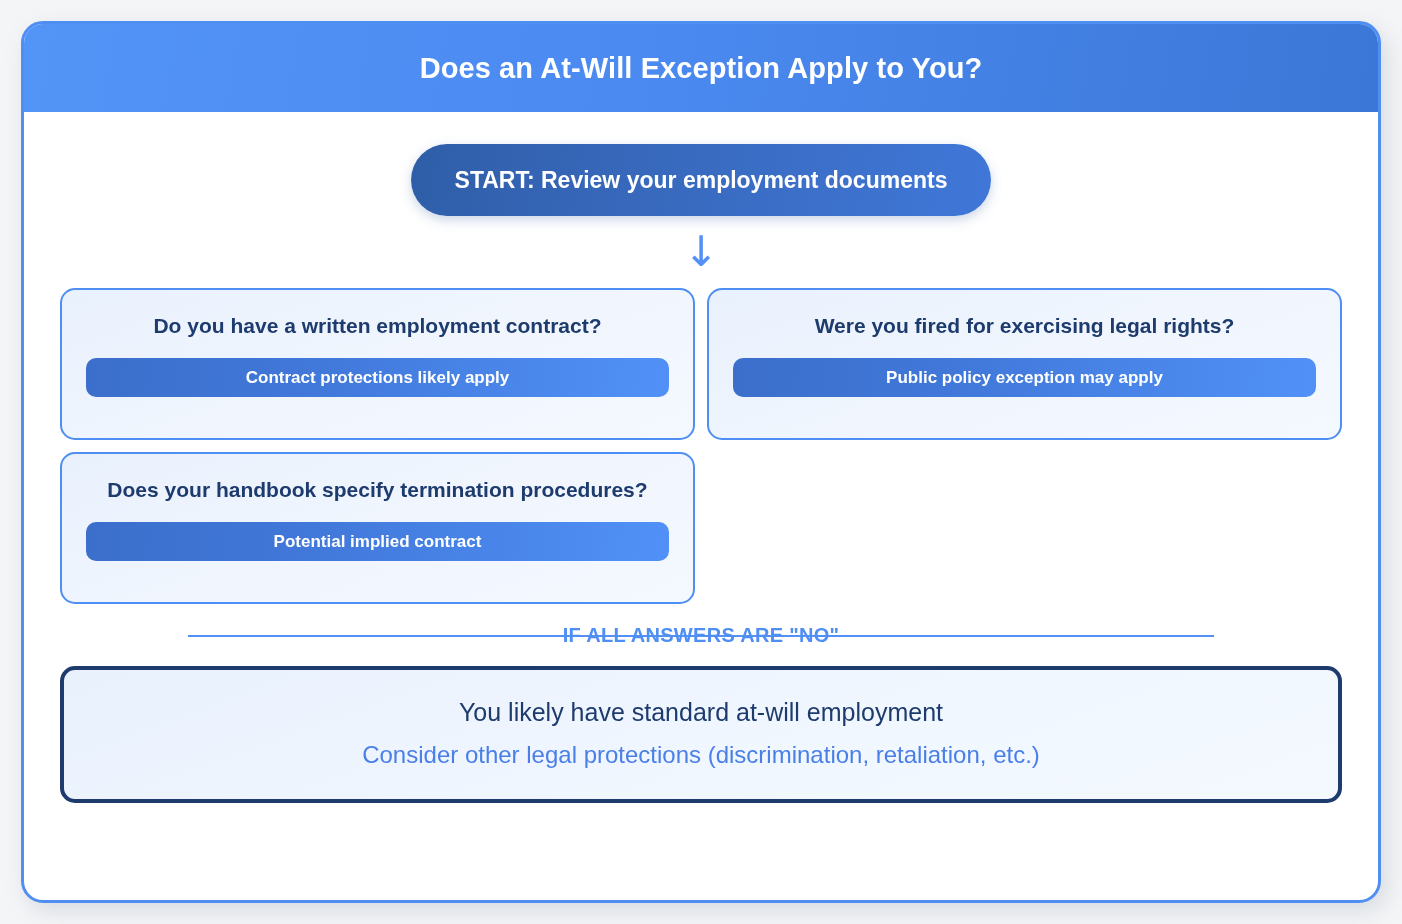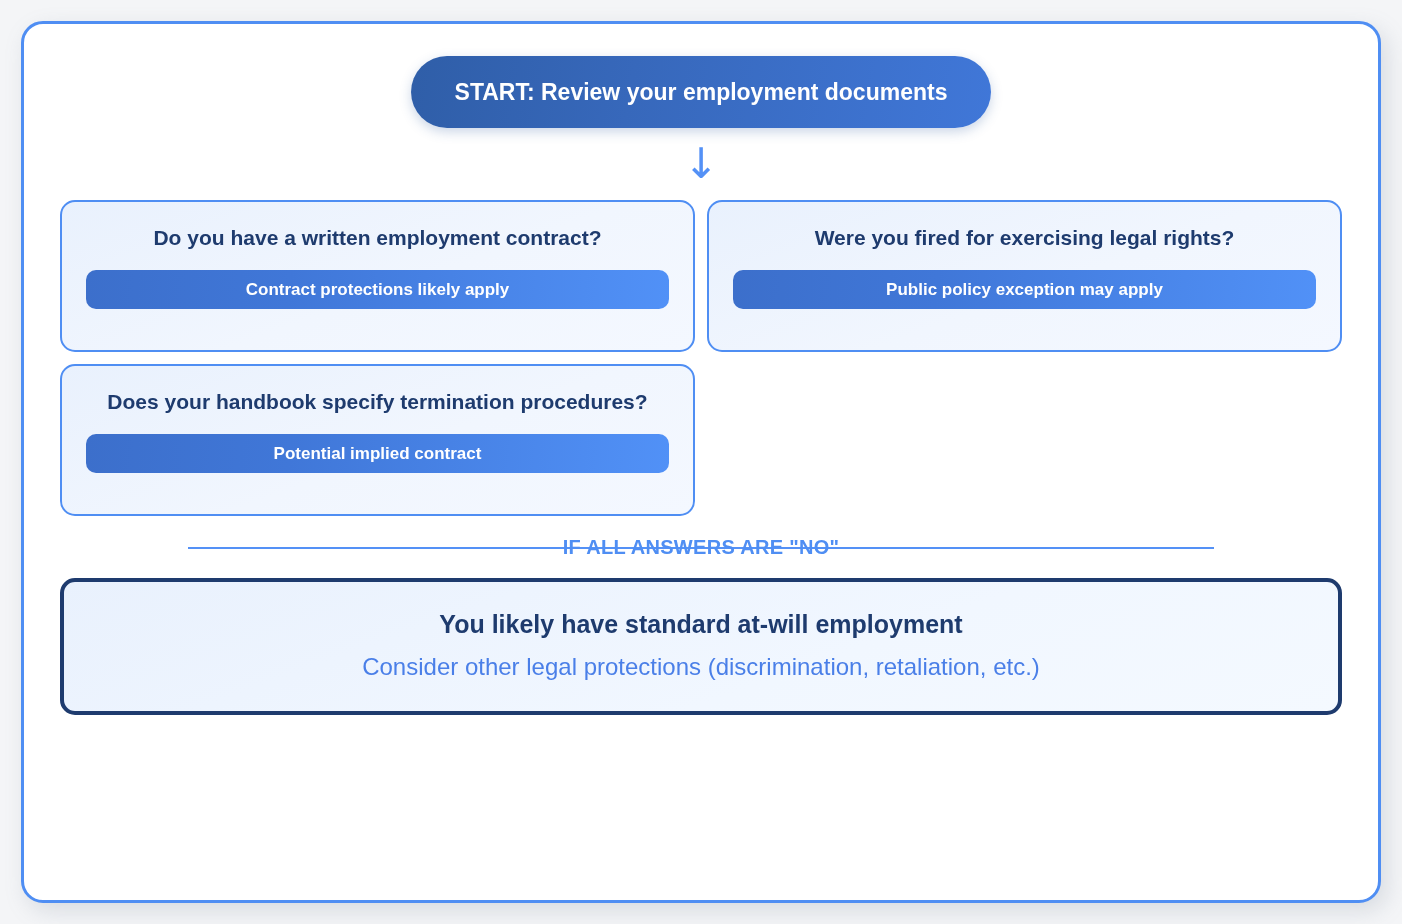--- a/index.html
+++ b/index.html
@@ -176,38 +176,41 @@
     padding: 28px 24px 30px 24px;
     display: flex;
     flex-direction: column;
     align-items: center;
     justify-content: center;
     min-height: 122px;
   }
   .conclusion-title {
     color: #1e3b6e;
     font-size: 25px;
-    font-weight: bold;
+    font-weight: normal;
     text-align: center;
     margin-bottom: 14px;
   }
   .conclusion-sub {
     color: #4a7fe8;
     font-size: 24px;
     font-weight: normal;
     text-align: right;
   }
 </style>
 </head>
 <body>
 
 <div id="page">
 
   <div class="flowchart-card">
 
+    <div class="fc-header">
+      <div class="fc-title">Does an At-Will Exception Apply to You?</div>
+    </div>
 
     <div class="fc-body">
 
       <div class="start-row">
         <div class="start-pill">START: Review your employment documents</div>
       </div>
 
       <div class="arrow-row">
         <div class="down-arrow">↓</div>
       </div>

